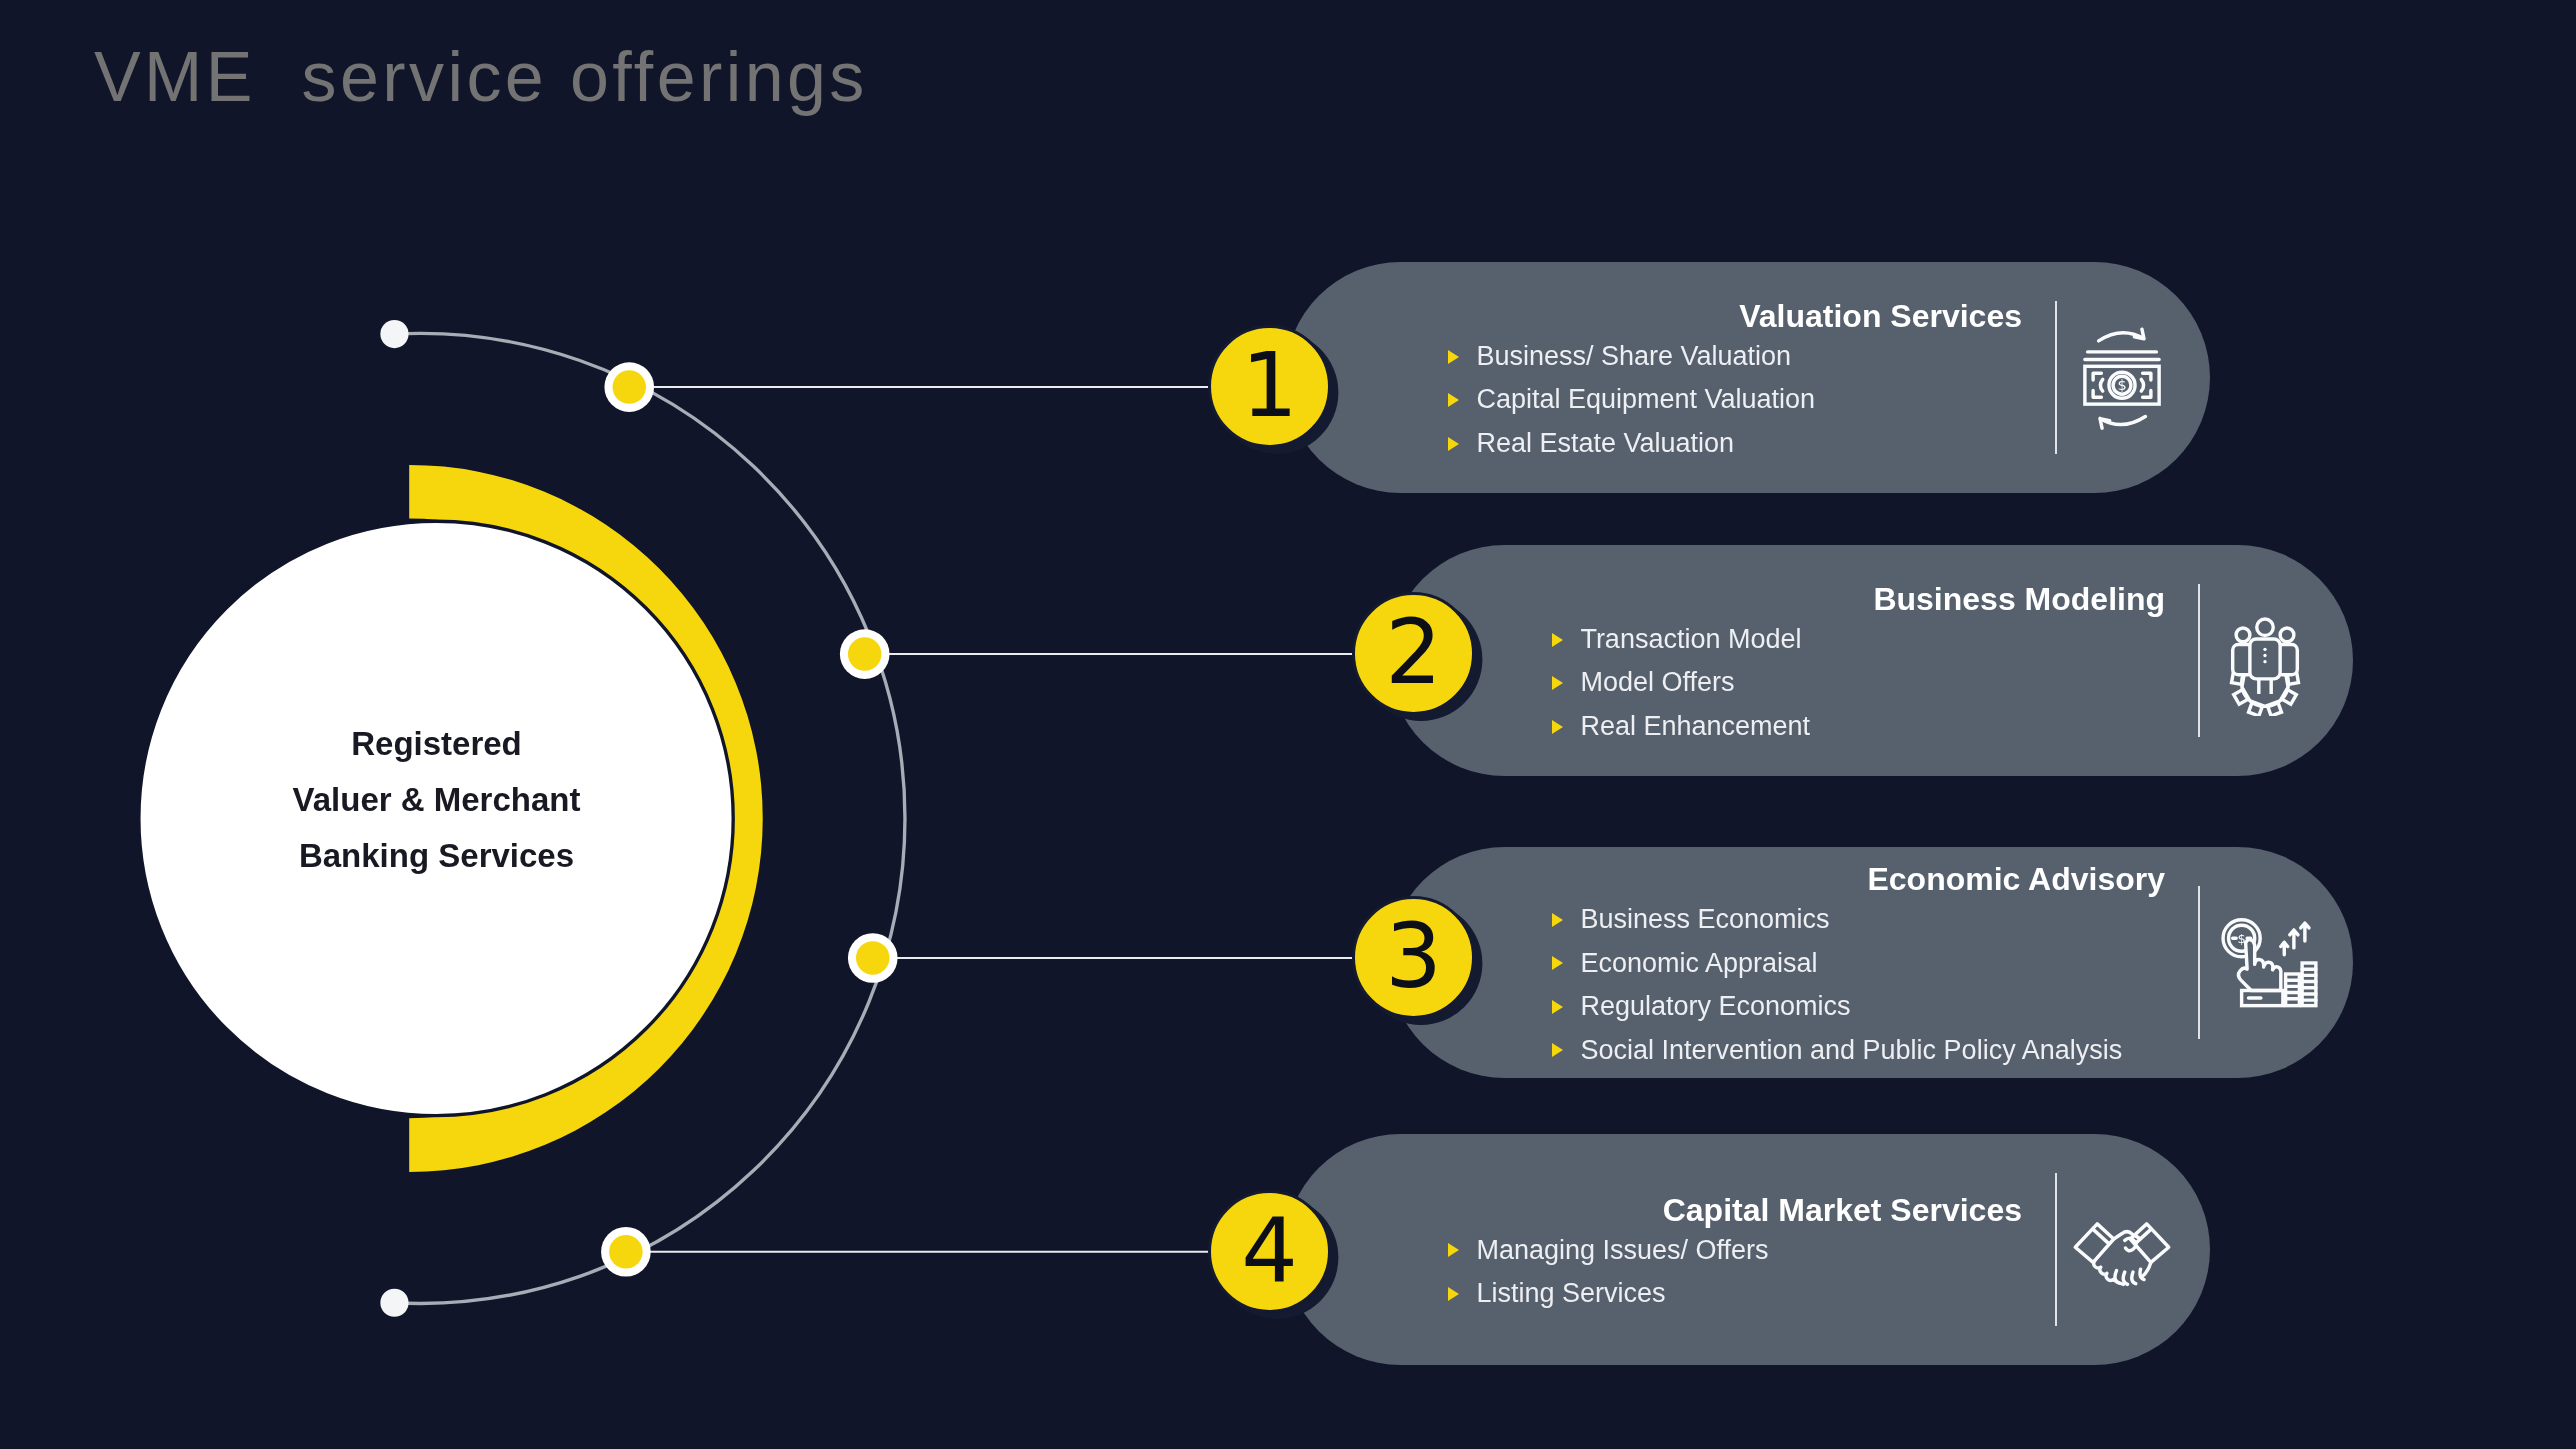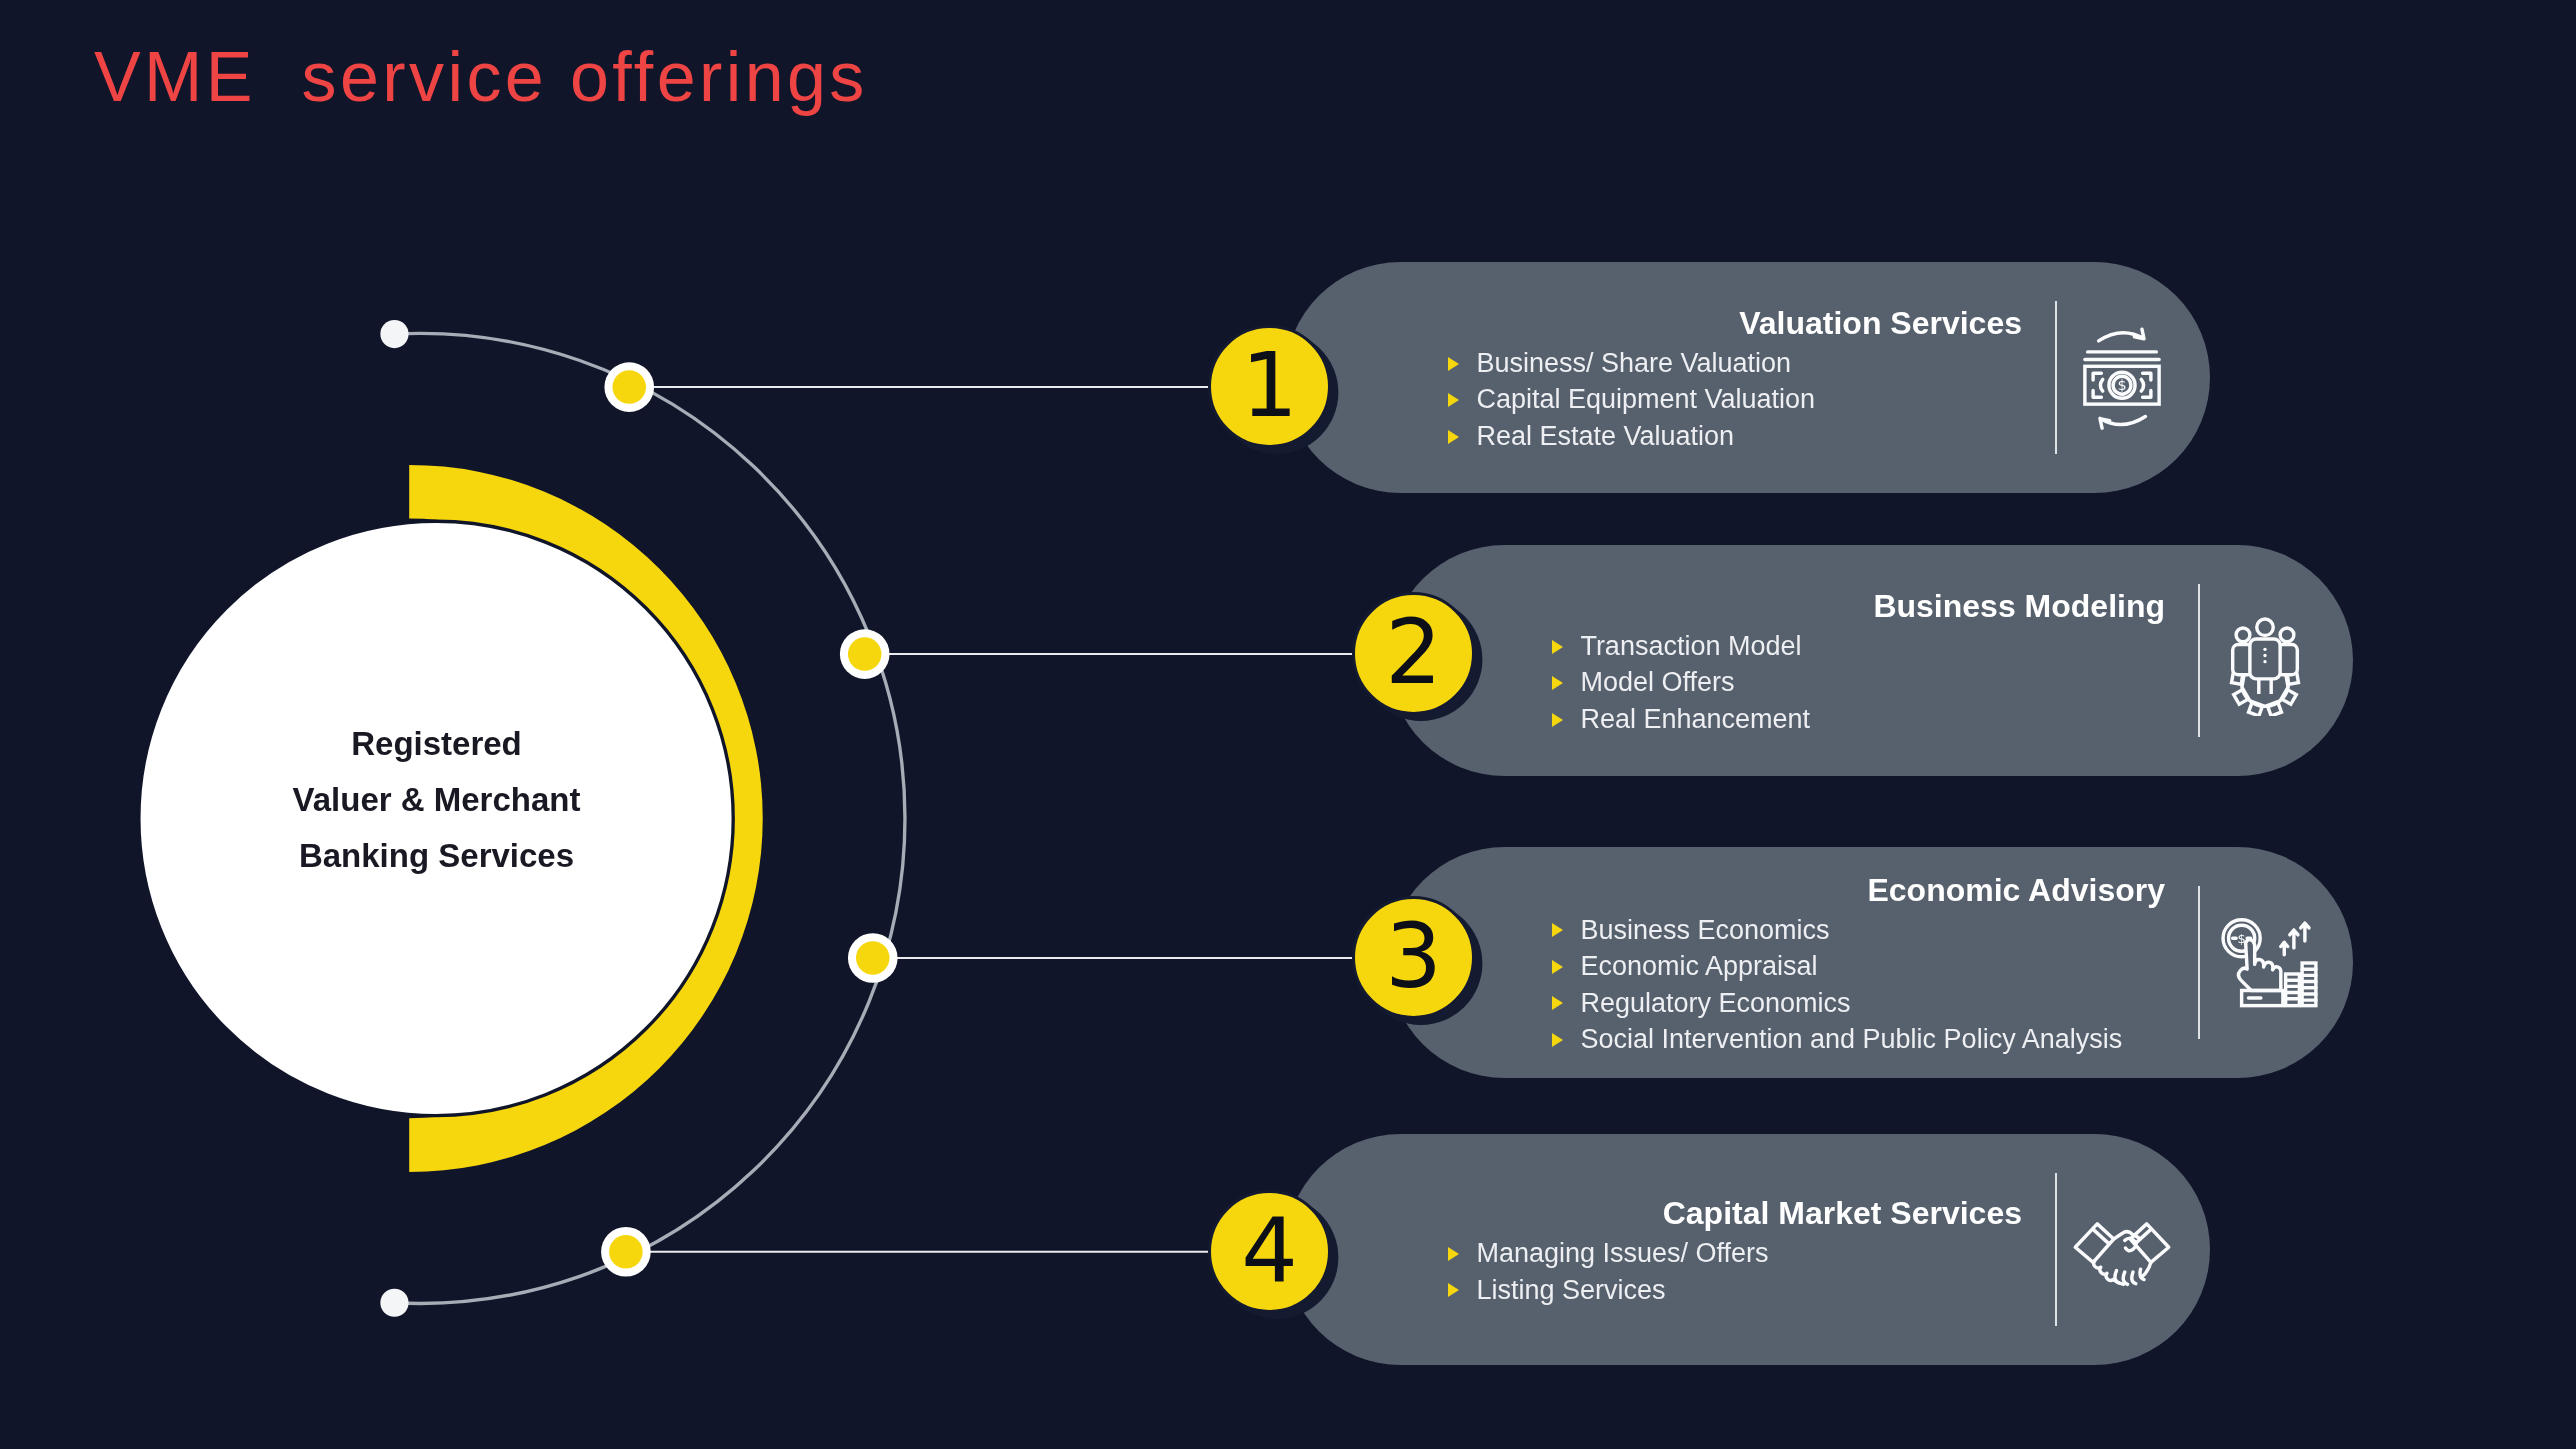--- a/index.html
+++ b/index.html
@@ -1,27 +1,27 @@
 <!DOCTYPE html>
 <html style="font-size:10.7px"><head>
 <meta charset="utf-8">
 <style>
   html,body{margin:0;padding:0;background:#10152a;}
   .stage{position:relative;width:2576px;height:1449px;background:#10152a;overflow:hidden;
          font-family:"Liberation Sans",sans-serif;transform-origin:0 0;}
   .page-title{position:absolute;left:94px;top:37px;font-size:70px;font-weight:400;
-              color:#ef4444;letter-spacing:3.4px;white-space:pre;}
+              color:#737373;letter-spacing:3.4px;white-space:pre;}
   .diagram-svg{position:absolute;left:0;top:0;width:2576px;height:1449px;}
   .center-label{position:absolute;left:168px;top:716px;width:537px;text-align:center;
                 font-size:33px;font-weight:700;line-height:56px;color:#191923;white-space:pre-line;}
   .card{position:absolute;background:#57606d;border-radius:121px;}
   .card-body{position:absolute;left:101px;top:0;bottom:0;right:188px;display:flex;
              flex-direction:column;justify-content:center;text-align:right;}
   .card-title{font-size:32px;font-weight:700;color:#ffffff;margin-bottom:8px;}
-  .card-items{display:flex;flex-direction:column;gap:9px;margin-left:62px;}
+  .card-items{display:flex;flex-direction:column;gap:16px;margin-left:62px;}
   .item-row{display:flex;align-items:center;gap:17.4px;}
   .tri{width:0;height:0;border-top:7.4px solid transparent;border-bottom:7.4px solid transparent;
        border-left:11.4px solid #f6d70d;flex:0 0 auto;}
   .item-text{font-size:27px;color:#edeff2;line-height:27.5px;}
   .card-divider{position:absolute;right:153px;top:17%;height:66%;width:2px;
                 background:rgba(248,250,252,.85);}
   .icon-box{position:absolute;right:23px;top:0;bottom:0;width:130px;display:flex;
             align-items:center;justify-content:center;}
   .num{position:absolute;width:123px;height:123px;border-radius:50%;background:#f6d70d;
        border:3.4px solid #141a30;box-shadow:7.4px 6px 0 0 #141a30;display:flex;align-items:center;

